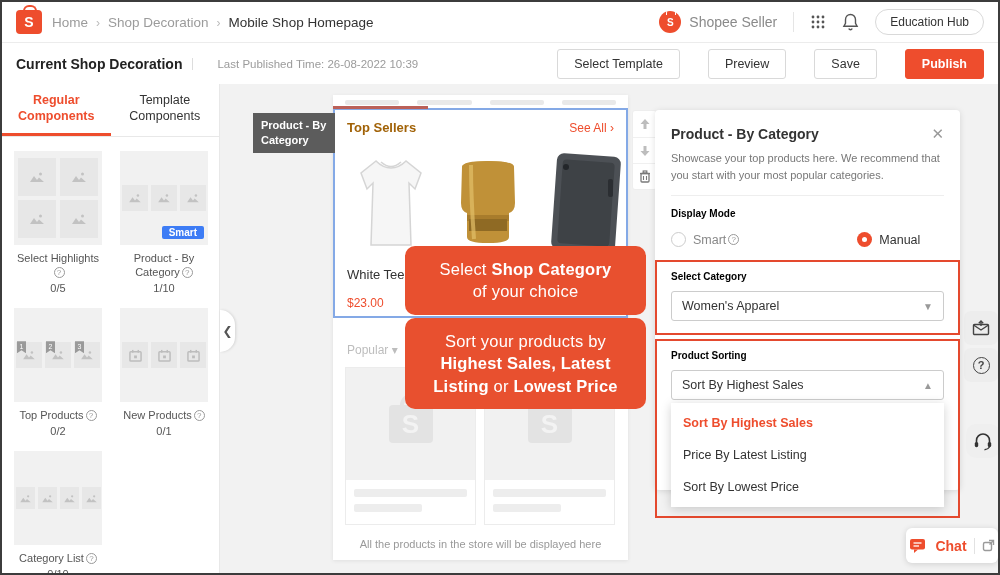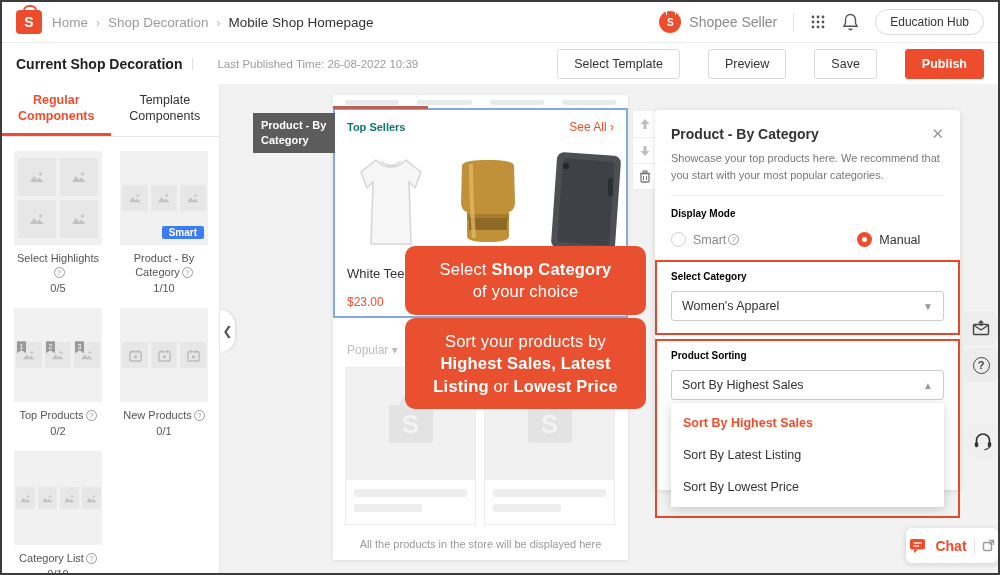--- a/index.html
+++ b/index.html
@@ -48,21 +48,21 @@
 .qm{display:inline-block;width:11px;height:11px;border:1px solid #999;border-radius:50%;font-size:8px;line-height:10px;color:#999;text-align:center;vertical-align:1px;margin-left:2px}
 .collapse{position:absolute;left:218px;top:226px;width:15px;height:42px;background:#fff;border-radius:0 21px 21px 0;box-shadow:1px 0 3px rgba(0,0,0,.12);display:flex;align-items:center;justify-content:center;color:#555;font-size:12px;cursor:pointer;z-index:5}
 .canvas{position:relative;flex:1;background:#f2f2f2;overflow:hidden}
 
 .preview{position:absolute;left:113px;top:11px;width:295px;height:465px;background:#fff;box-shadow:0 1px 4px rgba(0,0,0,.08)}
 .cutbars{display:flex;gap:18px;padding:5px 12px 0}
 .cutbar{height:5px;background:#e9e9e9;border-radius:2px;flex:1}
 .redline{position:absolute;left:0;top:11px;width:95px;height:3px;background:#bb6058;z-index:3}
 .sel-comp{position:absolute;left:0;top:13px;width:295px;height:210px;border:2px solid #84a9e6;background:#fff;overflow:hidden;padding:10px 12px}
 .sec-head{display:flex;align-items:center;justify-content:space-between}
-.sec-title{font-size:11px;font-weight:bold;color:#0f766e}
+.sec-title{font-size:13px;font-weight:bold;color:#a16207}
 .see-all{font-size:12px;color:#ee4d2d;cursor:pointer}
 .prod-row{display:flex;gap:9px;margin-top:12px;width:320px}
 .prod{width:88px;flex:none}
 .prod-img{width:88px;height:112px;display:flex;align-items:center;justify-content:center;background:#fff}
 .prod-name{font-size:13px;color:#333;margin-top:8px}
 .prod-price{font-size:12px;color:#ee4d2d;margin-top:14px}
 .popular-row{position:absolute;left:14px;top:248px;font-size:12px;color:#bdbdbd}
 .store-grid{position:absolute;left:12px;top:272px;display:flex;gap:8px}
 .store-card{width:131px;height:158px;border:1px solid #ececec;background:#fff}
 .store-img{height:112px;background:#f1f1f1;display:flex;align-items:center;justify-content:center}
@@ -506,21 +506,21 @@
           </div>
         </div>
         <div class="annot" style="margin-top:4px;padding-bottom:9px">
           <div class="fld-label">Product Sorting</div>
           <div class="select">
             <span>Sort By Highest Sales</span>
             <span class="chev">▲</span>
           </div>
           <div class="menu">
             <div class="menu-item sel">Sort By Highest Sales</div>
-            <div class="menu-item">Sort By Latest Listing</div>
+            <div class="menu-item">Price By Latest Listing</div>
             <div class="menu-item">Sort By Lowest Price</div>
           </div>
         </div>
         <button class="panel-save">Save</button>
       </div>
 
       <div class="edge-icon e1">
         <svg width="18" height="16" viewBox="0 0 18 16">
             <rect x="1.5" y="4.5" width="15" height="10" rx="1" fill="none" stroke="#444" stroke-width="1.4"></rect>
             <path d="M1.5 5 L9 10 L16.5 5" fill="none" stroke="#444" stroke-width="1.4"></path>

